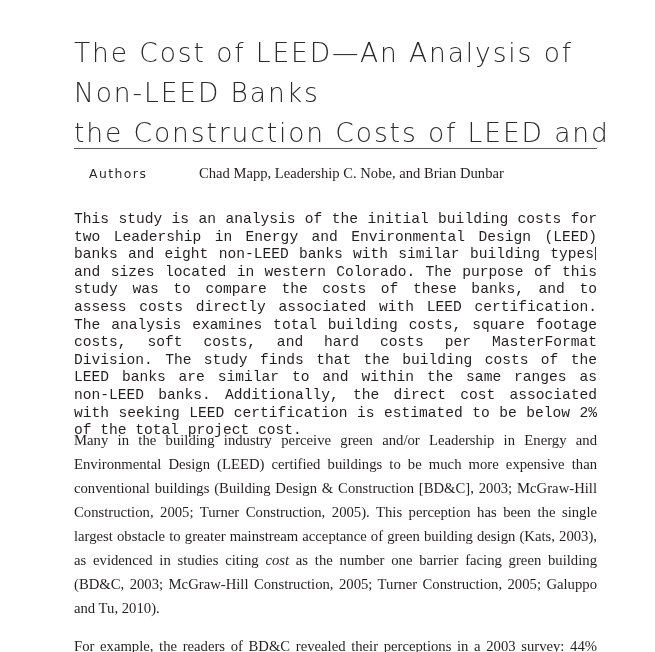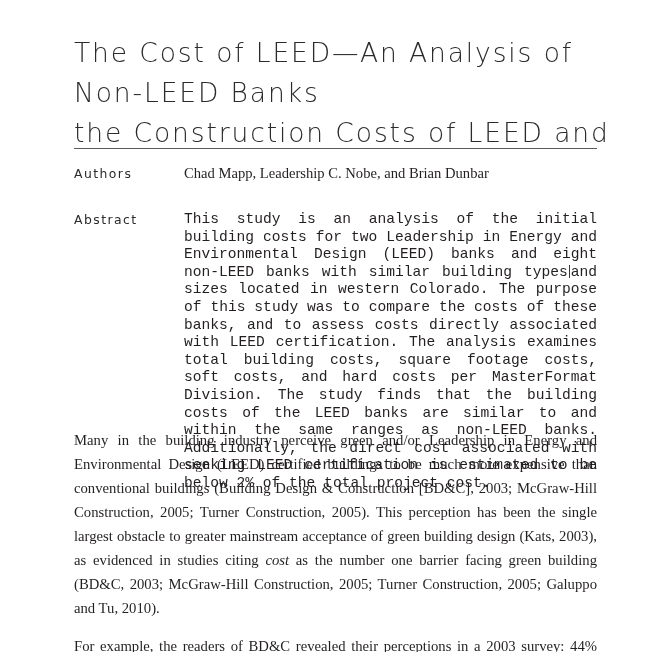--- a/index.html
+++ b/index.html
@@ -53,21 +53,21 @@
   }
 
   
   .meta-row {
     position: absolute;
     left: 74px;
     width: 523px;
     display: flex;
     align-items: flex-start;
   }
-  .meta-row.authors { top: 165px; }
+  .meta-row.authors { top: 165px; margin-left: 15px; }
   .meta-row.abstract { top: 211px; }
 
   .meta-label {
     width: 110px;
     flex: 0 0 110px;
     font-family: "DejaVu Sans", "Liberation Sans", sans-serif;
     font-weight: 400;
     font-size: 12.4px;
     letter-spacing: 1.45px;
     line-height: 17px;
@@ -132,21 +132,20 @@
   </div>
 
   <div class="title-rule"></div>
 
   <div class="meta-row authors">
     <div class="meta-label">Authors</div>
     <div class="meta-value authors-value">Chad Mapp, Leadership C. Nobe, and Brian Dunbar</div>
   </div>
 
   <div class="meta-row abstract">
-    <div class="meta-label">Abstract</div>
     <div class="meta-value justified"><span>This study is an analysis of the initial building costs for two Leadership in Energy and Environmental Design (LEED) banks and eight non-LEED banks with similar building types</span><span class="caret"></span><span>and sizes located in western Colorado. The purpose of this study was to compare the costs of these banks, and to assess costs directly associated with LEED certification. The analysis examines total building costs, square footage costs, soft costs, and hard costs per MasterFormat Division. The study finds that the building costs of the LEED banks are similar to and within the same ranges as non-LEED banks. Additionally, the direct cost associated with seeking LEED certification is estimated to be below 2% of the total project cost.</span></div>
   </div>
 
   <div class="body-block">
     <p class="body-par"><span>Many in the building industry perceive green and/or Leadership in Energy and Environmental Design (LEED) certified buildings to be much more expensive than conventional buildings (Building Design &amp; Construction [BD&amp;C], 2003; McGraw-Hill Construction, 2005; Turner Construction, 2005). This perception has been the single largest obstacle to greater mainstream acceptance of green building design (Kats, 2003), as evidenced in studies citing </span><span class="ital">cost</span><span> as the number one barrier facing green building (BD&amp;C, 2003; McGraw-Hill Construction, 2005; Turner Construction, 2005; Galuppo and Tu, 2010).</span></p>
     <p class="body-par">For example, the readers of BD&amp;C revealed their perceptions in a 2003 survey: 44% said sustainable design was viewed as adding significantly to first costs, while 42% felt the market was not interested or not willing to pay a premium for sustainability. Thirty-five percent felt sustainable design was hard to justify, even on the basis of long-term savings.</p>
   </div>
 
 </div>
 

